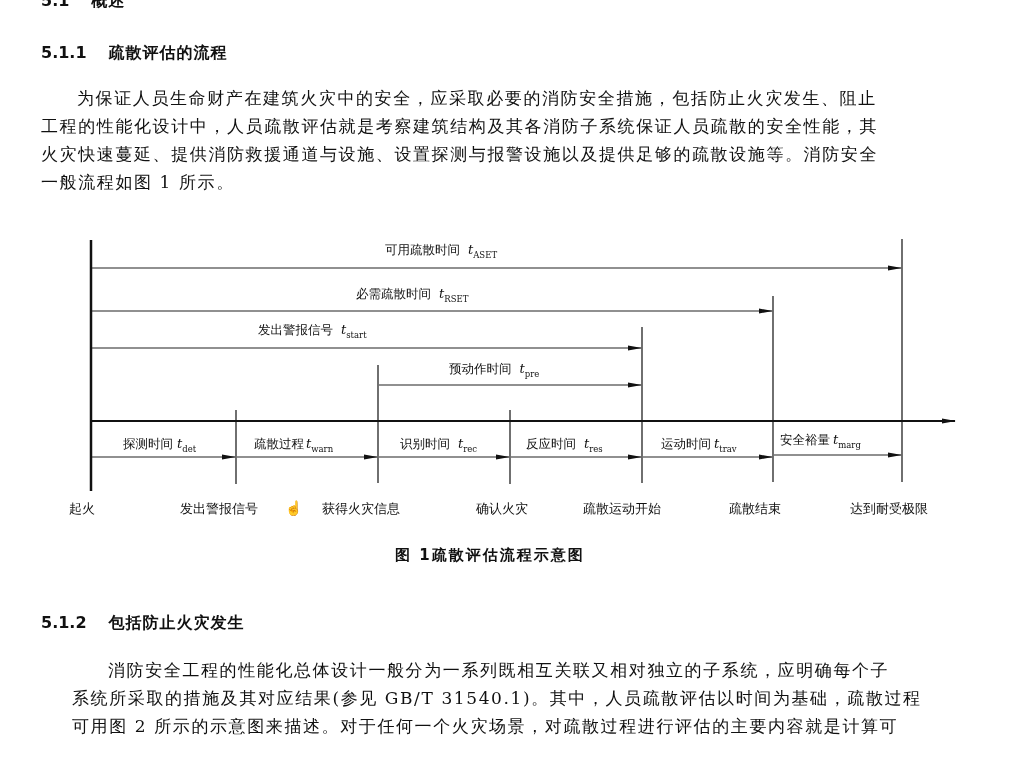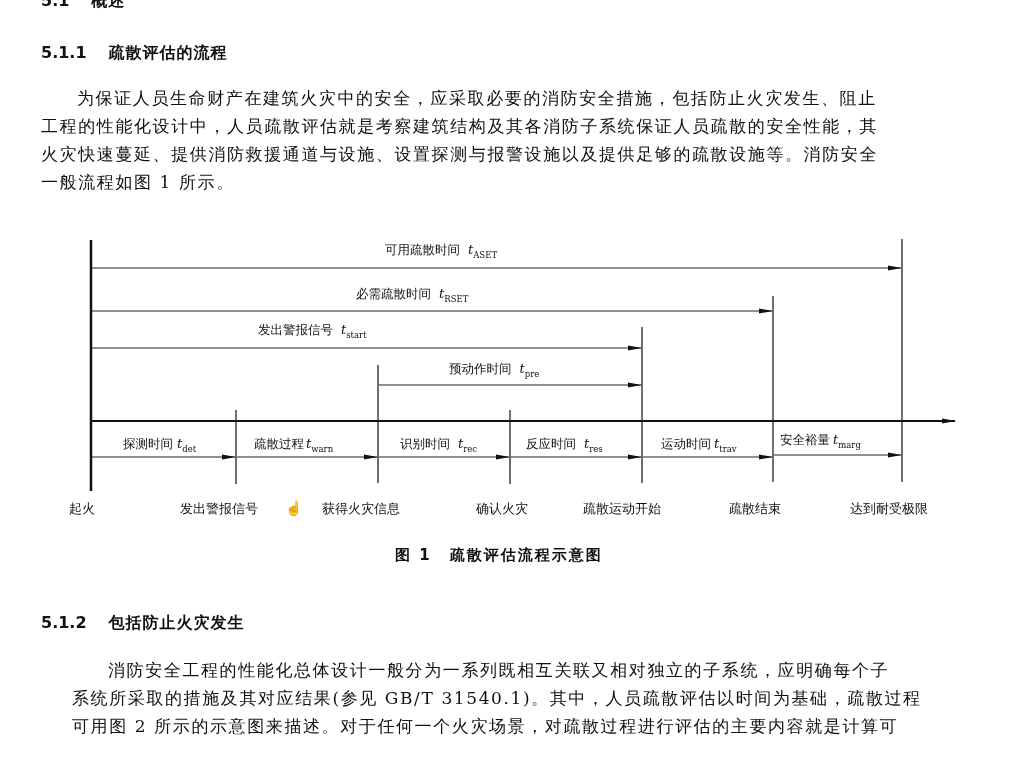--- a/index.html
+++ b/index.html
@@ -9,21 +9,21 @@
   .heading .num { display: inline-block; margin-right: 22px; letter-spacing: 0; }
   .para { position: absolute; left: 41px; width: 960px; font-size: 17px; line-height: 28px; letter-spacing: 1.6px; text-align: justify; }
   .para .line { display: block; white-space: nowrap; overflow: hidden; height: 28px; }
   .para .line.first { text-indent: 36px; }
   .diagram { position: absolute; left: 0; top: 0; width: 884px; height: 530px; }
   .dlabel { position: absolute; white-space: nowrap; font-family: "DejaVu Sans", "Liberation Sans", sans-serif; font-size: 12.5px; color: #111; }
   .dlabel .t { font-family: "DejaVu Serif", "Liberation Serif", serif; font-style: italic; margin-left: 8px; font-size: 13px; }
   .dlabel sub { font-family: "DejaVu Serif", "Liberation Serif", serif; font-style: normal; font-size: 8.5px; }
   .event { position: absolute; top: 500px; white-space: nowrap; font-family: "DejaVu Sans", "Liberation Sans", sans-serif; font-size: 13px; }
   .caption { position: absolute; left: 395px; top: 546px; font-family: "DejaVu Sans", "Liberation Sans", sans-serif; font-weight: bold; font-size: 15px; letter-spacing: 2px; }
-  .caption .fig { margin-right: 18px; }
+  .caption .fig { }
   .hand { position: absolute; left: 285px; top: 500px; font-size: 14px; color: #444; }
 </style>
 </head>
 <body>
 
 <div class="abs heading" style="left:41px; top:-9px;">
   <span class="num">5.1</span><span>概述</span>
 </div>
 
 <div class="abs heading" style="left:41px; top:43px;">

